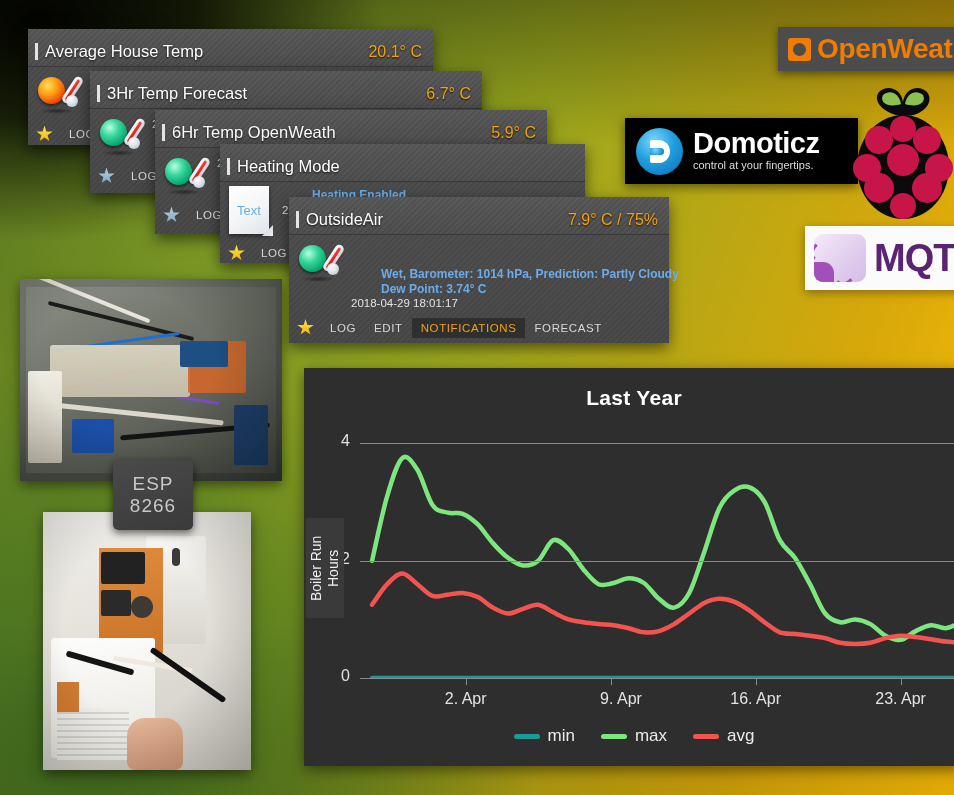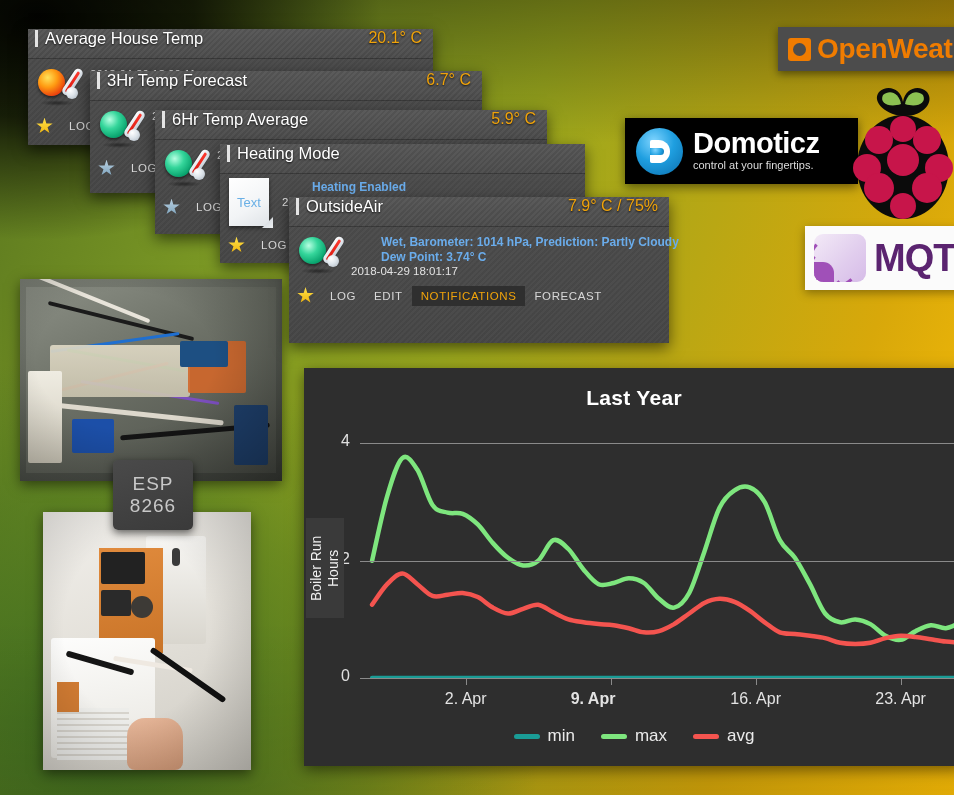--- a/index.html
+++ b/index.html
@@ -18,22 +18,22 @@
       background:linear-gradient(180deg, rgba(0,0,0,.35) 0%, rgba(0,0,0,0) 18%, rgba(0,0,0,0) 78%, rgba(0,0,0,.12) 100%);
       pointer-events:none;}
 
   
   .card{position:absolute;
         background:
           repeating-linear-gradient(135deg, rgba(255,255,255,.022) 0 2px, rgba(0,0,0,.022) 2px 4px),
           linear-gradient(180deg,#4c4c4c 0%,#464646 100%);
         box-shadow:0 5px 14px rgba(0,0,0,.55), 0 1px 0 rgba(255,255,255,.08) inset;
         color:#e9e9e9;}
-  .card-head{height:29px;display:flex;align-items:flex-start;justify-content:space-between;
-        padding:0 11px 0 7px;
+  .card-head{height:29px;display:flex;align-items:center;justify-content:space-between;
+        padding:8px 11px 0 7px;
         background:
           repeating-linear-gradient(135deg, rgba(255,255,255,.03) 0 2px, rgba(0,0,0,.03) 2px 4px),
           linear-gradient(180deg,#565656 0%,#4b4b4b 100%);
         border-bottom:1px solid rgba(0,0,0,.35);}
   .card-title{display:flex;align-items:center;gap:7px;font-size:16.5px;color:#fff;font-weight:400;
         text-shadow:0 1px 2px rgba(0,0,0,.8);white-space:nowrap;}
   .tbar{width:3px;height:17px;background:#e4e4e4;display:inline-block;}
   .card-val{font-size:16px;color:#f0a30a;font-weight:400;white-space:nowrap;
         text-shadow:0 1px 2px rgba(0,0,0,.8);}
   .card-body{display:flex;align-items:flex-start;gap:9px;padding:6px 10px 4px 9px;}
@@ -297,21 +297,21 @@
     <div class="card-foot">
       <span class="star off"></span>
       <span class="fbtn">LOG</span>
     </div>
   </div>
 
   <div class="card" style="left:155px;top:110px;width:392px;height:124px;">
     <div class="card-head">
       <div class="card-title">
         <span class="tbar"></span>
-        <span>6Hr Temp Average</span>
+        <span>6Hr Temp OpenWeath</span>
       </div>
       <div class="card-val">5.9° C</div>
     </div>
     <div class="card-body">
       <div class="thermo">
         <div class="orb cold" style="color:#059f6a;"></div>
         <div class="shadow"></div>
         <div class="stick">
             <i></i>
           </div>
@@ -361,21 +361,21 @@
     <div class="card-body">
       <div class="thermo">
         <div class="orb cold" style="color:#059f6a;"></div>
         <div class="shadow"></div>
         <div class="stick">
             <i></i>
           </div>
         <div class="bulb"></div>
       </div>
       <div class="card-text">
-        <div class="hl" style="font-weight:bold;">Wet, Barometer: 1014 hPa, Prediction: Partly Cloudy</div>
+        <div class="hl" style="font-weight:bold;margin-top:24px;">Wet, Barometer: 1014 hPa, Prediction: Partly Cloudy</div>
         <div class="hl" style="font-weight:bold;">Dew Point: 3.74° C</div>
         <div class="sub">2018-04-29 18:01:17</div>
       </div>
     </div>
     <div class="card-foot" style="padding-bottom:6px;">
       <span class="star on"></span>
       <span class="fbtn">LOG</span>
       <span class="fbtn">EDIT</span>
       <span class="fbtn active">NOTIFICATIONS</span>
       <span class="fbtn">FORECAST</span>
@@ -394,21 +394,21 @@
     <div id="axes">
         <div class="gridline" style="top: 310px; left: 56px; right: 0px;"></div>
         <div class="ytick" style="top: 299px;">0</div>
         <div class="gridline" style="top: 192.727px; left: 56px; right: 0px;"></div>
         <div class="ytick" style="top: 181.727px;">2</div>
         <div class="gridline" style="top: 75.4545px; left: 56px; right: 0px;"></div>
         <div class="ytick" style="top: 64.4545px;">4</div>
         <div class="xtickmark" style="left: 161.7px; top: 310px;"></div>
         <div class="xtick" style="left: 161.7px; top: 322px;">2. Apr</div>
         <div class="xtickmark" style="left: 306.66px; top: 310px;"></div>
-        <div class="xtick" style="left: 289px; top: 322px; font-weight: bold;">9. Apr</div>
+        <div class="xtick" style="left: 317px; top: 322px;">9. Apr</div>
         <div class="xtickmark" style="left: 451.62px; top: 310px;"></div>
         <div class="xtick" style="left: 451.62px; top: 322px;">16. Apr</div>
         <div class="xtickmark" style="left: 596.58px; top: 310px;"></div>
         <div class="xtick" style="left: 596.58px; top: 322px;">23. Apr</div>
       </div>
     <div id="legend">
         <div class="lg">
           <span class="sw" style="background: rgb(26, 156, 150);"></span>
           <span>min</span>
         </div>

